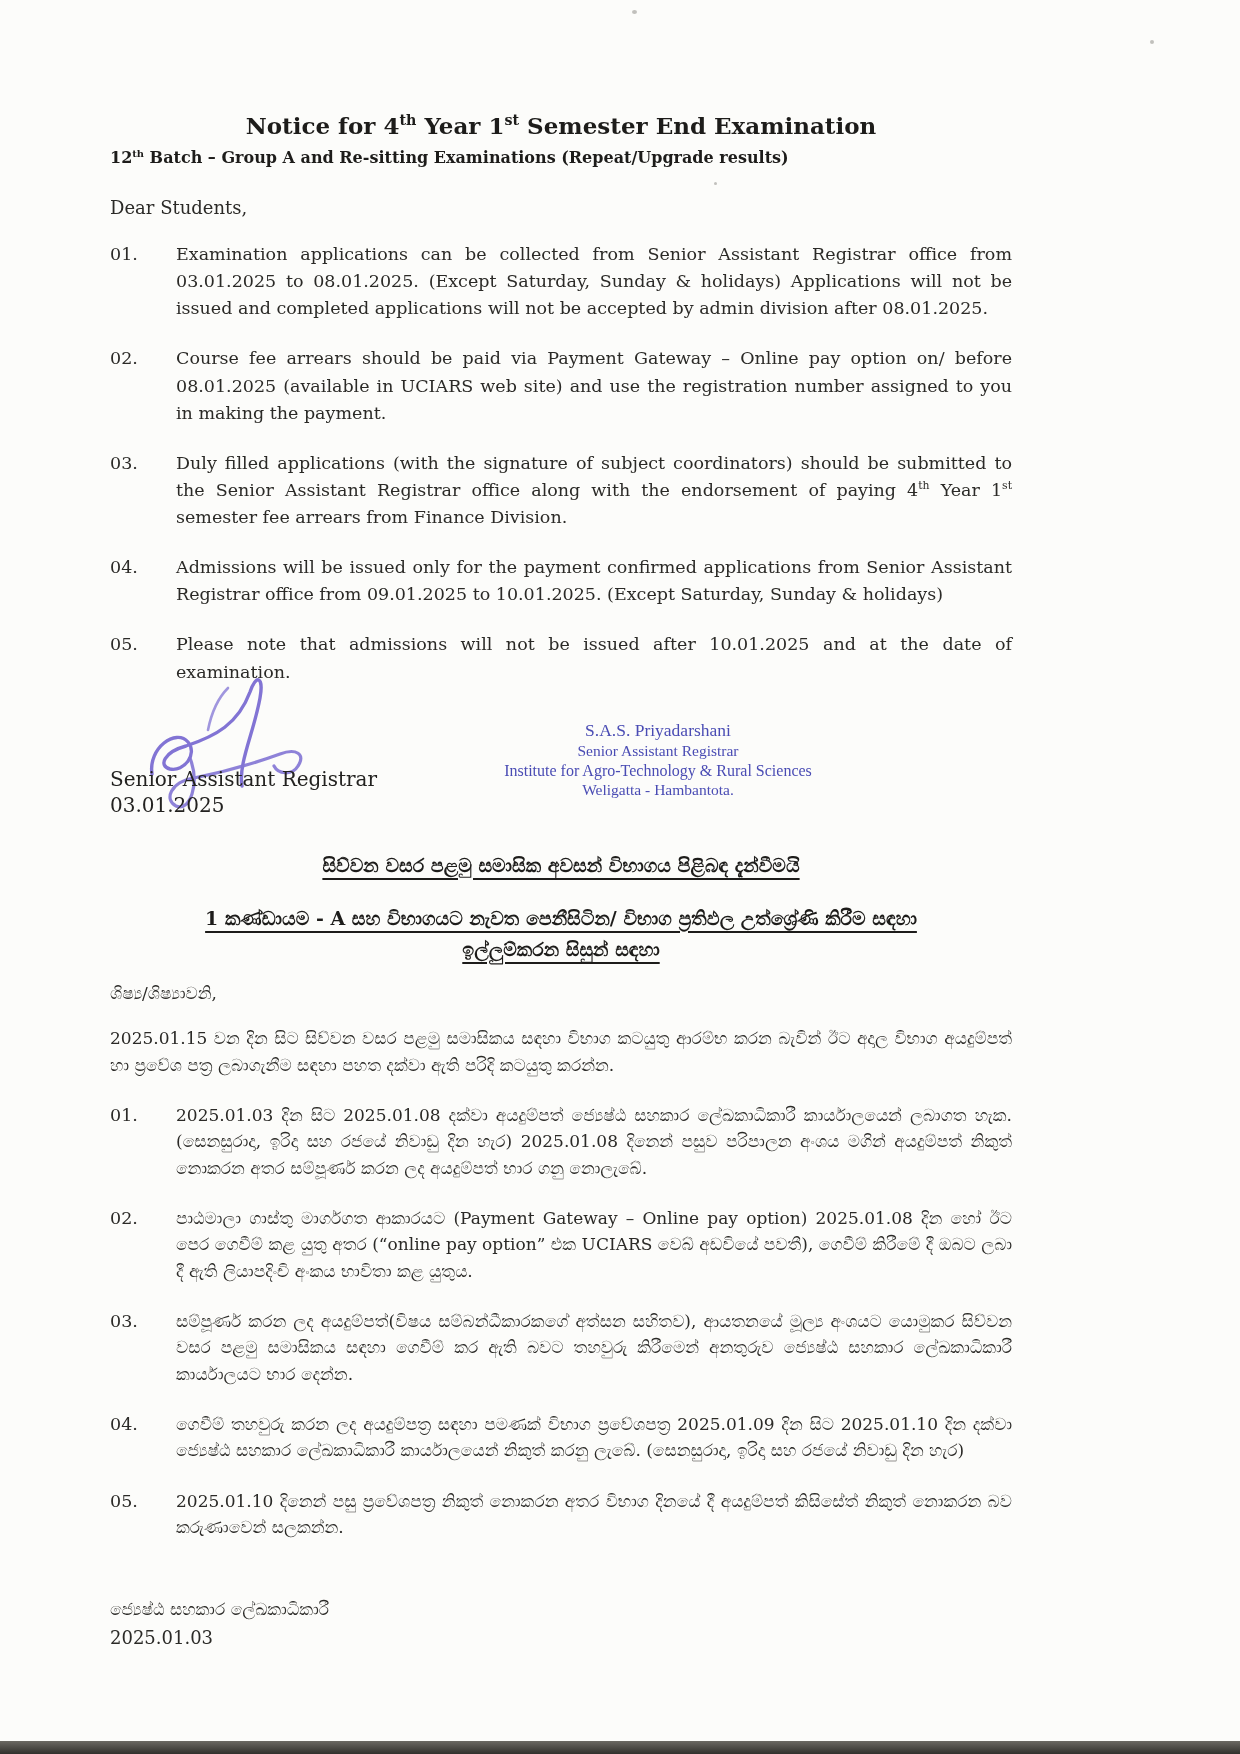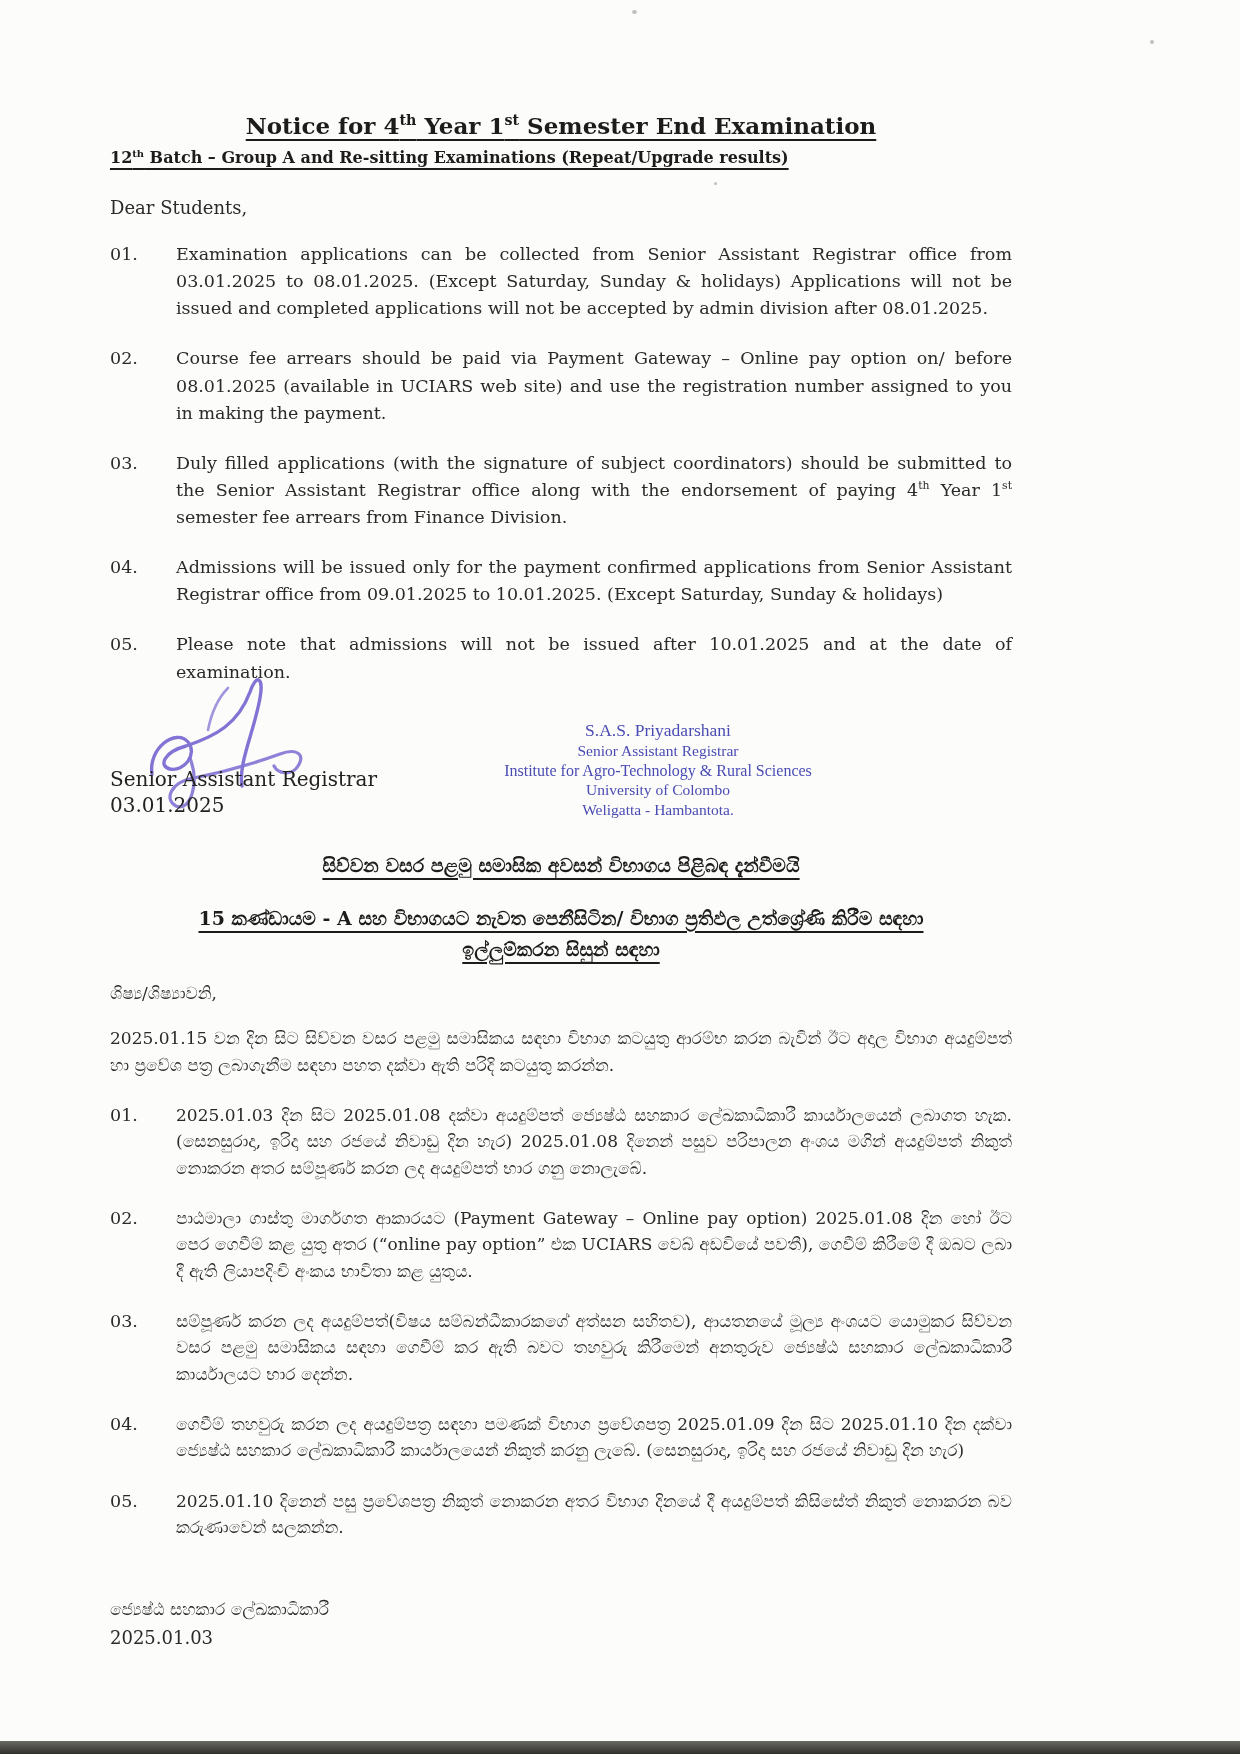--- a/index.html
+++ b/index.html
@@ -20,21 +20,20 @@
   .title1{
     margin-top:112px;
     text-align:center;
     font-size:23px;font-weight:bold;color:#1d1c1a;
   }
   .title2{
     margin-top:9px;
     font-size:16px;font-weight:bold;color:#1d1c1a;
   }
   .title1 .u-span,.title2 .u-span{
-    text-decoration:underline;
     text-decoration-thickness:2px;
     text-underline-offset:5px;
     margin-top:28px;
   }
   sup{font-size:0.62em;line-height:0;}
   .salutation{
     margin:30px 0 0 0;
     font-size:18px;
   }
   .para{
@@ -165,32 +164,31 @@
     <div class="sig">
       <svg class="scribble" viewBox="0 0 190 160" fill="none">
         <path d="M14,108 C10,82 38,62 50,76 C60,88 46,106 32,103 C20,100 26,86 48,80 C78,70 100,58 112,26 C118,8 126,10 122,32 C116,66 100,98 104,120" stroke="#8274d4" stroke-width="3.4" stroke-linecap="round"></path>
         <path d="M52,92 C62,118 52,146 38,140 C26,134 32,116 56,112 C86,106 120,96 142,88 C158,82 168,88 160,100 C154,110 140,108 136,100" stroke="#8274d4" stroke-width="3.2" stroke-linecap="round" opacity="0.9"></path>
         <path d="M70,64 C74,44 82,30 90,22" stroke="#8274d4" stroke-width="2.6" stroke-linecap="round" opacity="0.75"></path>
       </svg>
       <div class="stamp">
         <div class="s1">S.A.S. Priyadarshani</div>
         <div class="s2">Senior Assistant Registrar</div>
         <div class="s3">Institute for Agro-Technology &amp; Rural Sciences</div>
-        <div class="s4">University of Colombo</div>
         <div class="s5">Weligatta - Hambantota.</div>
       </div>
       <div class="signed">
         <div>Senior Assistant Registrar</div>
         <div>03.01.2025</div>
       </div>
     </div>
 
     <div class="si-h1"><span class="u-span">සිව්වන වසර පළමු සමාසික අවසන් විභාගය පිළිබඳ දැන්වීමයි</span></div>
     <div class="si-h2">
-      <div><span class="u-span">15 කණ්ඩායම - A සහ විභාගයට නැවත පෙනීසිටින/ විභාග ප්‍රතිඵල උත්ශ්‍රේණි කිරීම සඳහා</span></div>
+      <div><span class="u-span">1 කණ්ඩායම - A සහ විභාගයට නැවත පෙනීසිටින/ විභාග ප්‍රතිඵල උත්ශ්‍රේණි කිරීම සඳහා</span></div>
       <div><span class="u-span">ඉල්ලුම්කරන සිසුන් සඳහා</span></div>
     </div>
 
     <p class="si-salutation">ශිෂ්‍ය/ශිෂ්‍යාවනි,</p>
     <p class="si-para">2025.01.15 වන දින සිට සිව්වන වසර පළමු සමාසිකය සඳහා විභාග කටයුතු ආරම්භ කරන බැවින් ඊට අදාල විභාග අයදුම්පත් හා ප්‍රවේශ පත්‍ර ලබාගැනීම සඳහා පහත දක්වා ඇති පරිදි කටයුතු කරන්න.</p>
 
     <div class="si-item">
       <span class="num">01.</span>
       <div class="itext">2025.01.03 දින සිට 2025.01.08 දක්වා අයදුම්පත් ජ්‍යෙෂ්ඨ සහකාර ලේඛකාධිකාරී කාර්යාලයෙන් ලබාගත හැක. (සෙනසුරාදා, ඉරිදා සහ රජයේ නිවාඩු දින හැර) 2025.01.08 දිනෙන් පසුව පරිපාලන අංශය මගින් අයදුම්පත් නිකුත් නොකරන අතර සම්පූර්ණ කරන ලද අයදුම්පත් භාර ගනු නොලැබේ.</div>
     </div>

